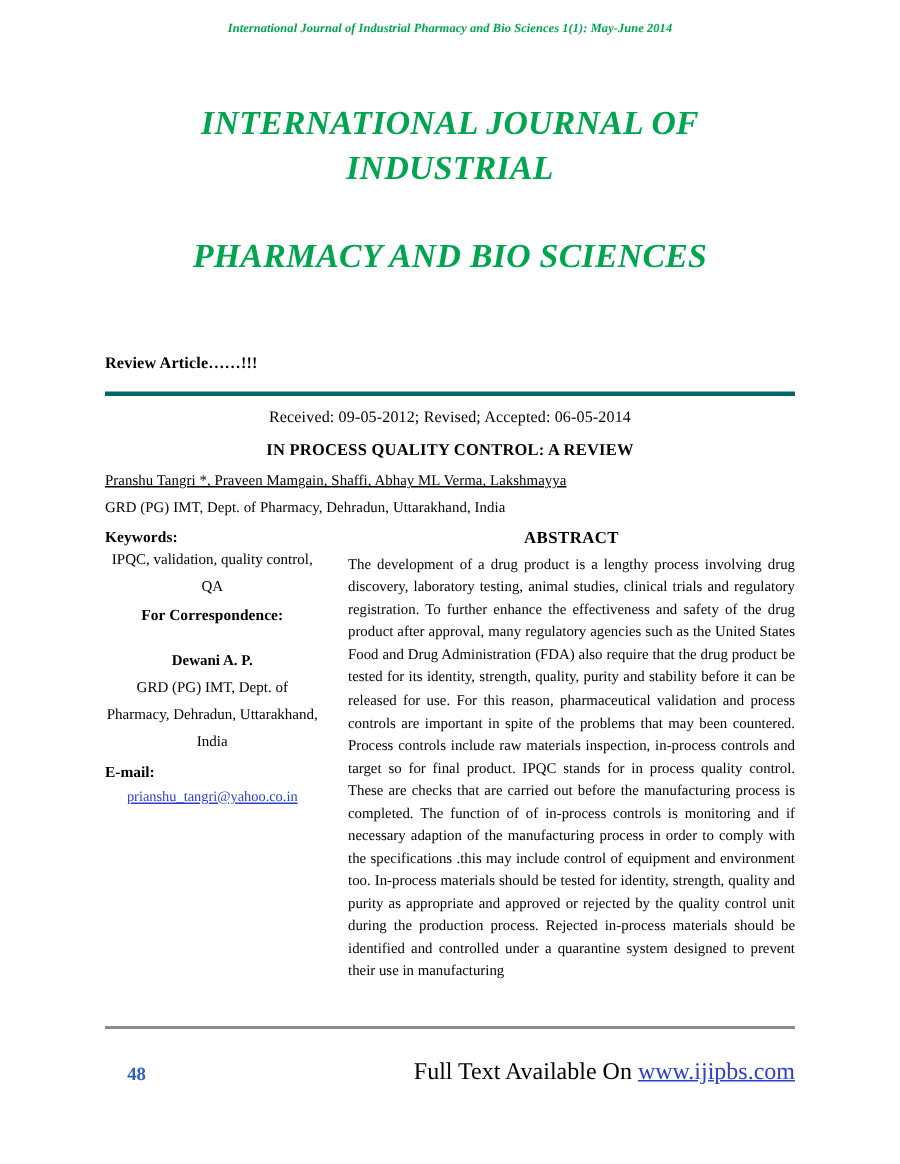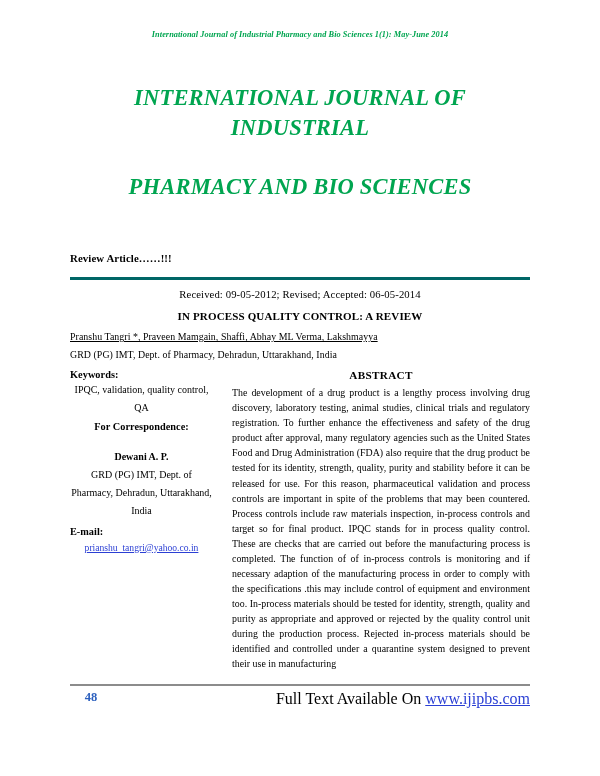--- a/index.html
+++ b/index.html
@@ -26,21 +26,21 @@
   }
 
   
   .running-head {
     text-align: center;
     color: #00a550;
     font-style: italic;
     font-weight: bold;
     font-size: 8.3px;
     letter-spacing: 0.05px;
-    padding-top: 30px;
+    padding-top: 14px;
     line-height: 1.1;
   }
 
   
   .masthead {
     text-align: center;
     color: #00a550;
     font-style: italic;
     font-weight: bold;
     font-size: 22.5px;
@@ -193,21 +193,21 @@
     left: 70px;
     right: 70px;
     bottom: 52px;
   }
   .footer-rule {
     height: 2px;
     background: #8c8c8c;
   }
   .footer-row {
     display: flex;
-    align-items: flex-start;
+    align-items: flex-end;
     height: 38px;
   }
   .footer-page {
     width: 42px;
     flex: 0 0 42px;
     display: flex;
     align-items: flex-start;
     justify-content: center;
     padding-top: 4px;
     color: #2b5fbe;

